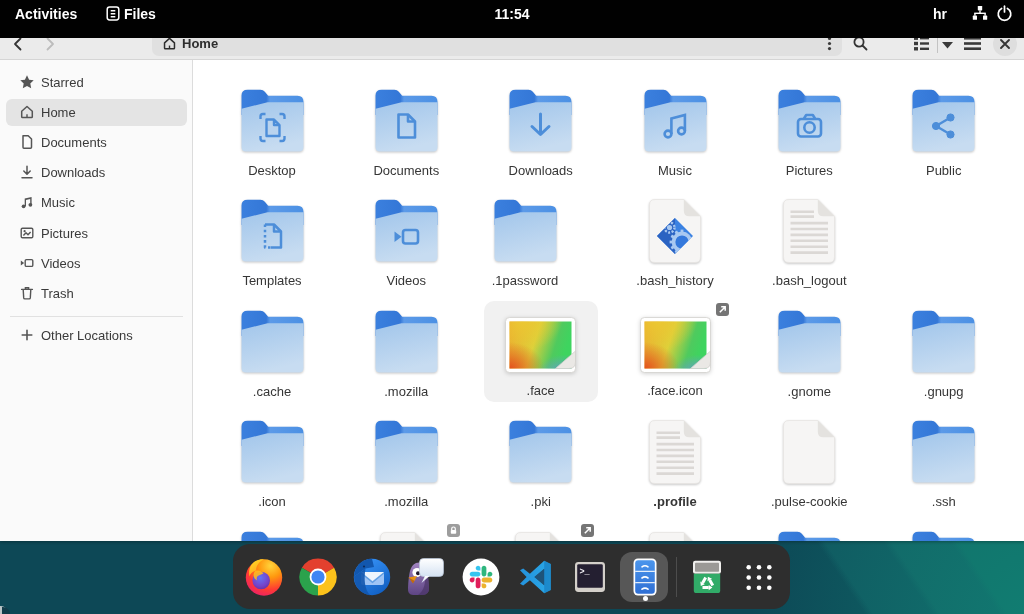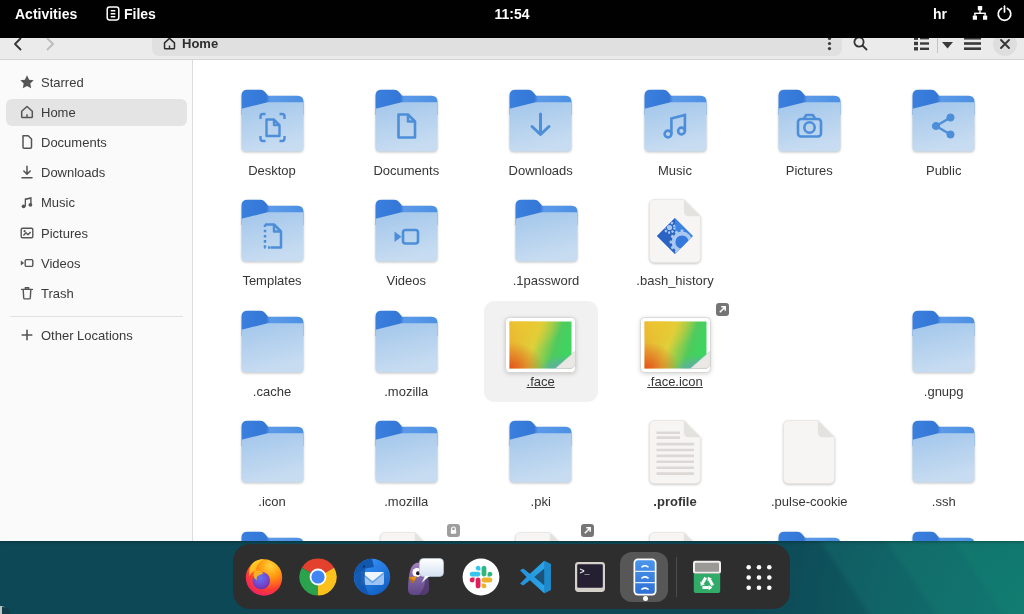--- a/index.html
+++ b/index.html
@@ -29,21 +29,21 @@
 .srow .lbl { position:absolute; left:35px; top:6px; }
 .srow.sel { background:#e4e4e4; }
 .srow svg { position:absolute; left:13px; top:5px; }
 #side-sep { position:absolute; left:10px; top:255.5px; width:173px; height:1px; background:#e1e1e1; }
 #main { position:absolute; left:194px; top:34px; width:830px; height:481px; background:#fff; overflow:hidden; }
 
 .cell { position:absolute; width:134px; text-align:center; }
 .cell svg.big { display:block; margin:0 auto; filter:drop-shadow(0 1px 1px rgba(0,0,0,.22)); }
 .cell .name { display:block; margin-top:10px; font-size:13px; color:#363636; line-height:16px; }
 .cell svg.th { display:block; margin:7.5px auto 0; filter:drop-shadow(0 1px 2px rgba(0,0,0,.18)); }
-.cell.thc .name { margin-top:1px;text-decoration:underline; }
+.cell.thc .name { margin-top:10px; }
 #selcell { position:absolute; left:289.5px; top:241px; width:114px; height:101px; background:#f1f1f1; border-radius:10px; }
 .emblem { position:absolute; }
 
 #dock { position:absolute; left:233px; top:544px; width:557px; height:64.5px; background:#2e2e2e; border-radius:17px; }
 .dicon { position:absolute; top:13px; width:40px; height:40px; }
 #files-hl { position:absolute; left:387px; top:8px; width:48px; height:50px; background:#575757; border-radius:12px; }
 #files-dot { position:absolute; left:409.5px; top:52px; width:5px; height:5px; border-radius:50%; background:#fff; }
 #dock-sep { position:absolute; left:443px; top:13px; width:1px; height:40px; background:#4d4d4d; }
 </style>
 </head>
@@ -303,33 +303,40 @@
       <div class="cell" style="left:145.3px;top:139px;">
           <svg class="big" width="63" height="64">
             <use href="#folder"></use>
             <g fill="none" stroke="#4d8ed9" stroke-width="2.6">
               <rect x="28" y="31" width="15" height="13.5" rx="2.5"></rect>
               <path fill="#4d8ed9" stroke="none" d="M26.5 37.7 L19.5 32.4 v10.6 Z"></path>
             </g>
           </svg>
           <span class="name">Videos</span>
         </div>
-      <div class="cell" style="left:285px;top:139px;">
+      <div class="cell" style="left:264px;top:139px;">
           <svg class="big" width="63" height="64">
             <use href="#folder"></use>
           </svg>
           <span class="name">.1password</span>
         </div>
       <div class="cell" style="left:414px;top:139px;">
           <svg class="big" width="52" height="64">
             <use href="#page"></use>
             <use href="#phist"></use>
           </svg>
           <span class="name">.bash_history</span>
         </div>
+      <div class="cell" style="left:548.3px;top:139px;">
+          <svg class="big" width="52" height="64">
+            <use href="#page"></use>
+            <use href="#plines"></use>
+          </svg>
+          <span class="name">.bash_logout</span>
+        </div>
 
       <div class="cell" style="left:11px;top:249.5px;">
           <svg class="big" width="63" height="64">
             <use href="#folder"></use>
           </svg>
           <span class="name">.cache</span>
         </div>
       <div class="cell" style="left:145.3px;top:249.5px;">
           <svg class="big" width="63" height="64">
             <use href="#folder"></use>
@@ -346,20 +353,26 @@
           <svg class="th" width="71" height="56">
             <use href="#thumb"></use>
           </svg>
           <span class="name">.face.icon</span>
         </div>
       <div class="cell" style="left:682.7px;top:249.5px;">
           <svg class="big" width="63" height="64">
             <use href="#folder"></use>
           </svg>
           <span class="name">.gnupg</span>
+        </div>
+      <div class="cell" style="left:548.3px;top:249.5px;">
+          <svg class="big" width="63" height="64">
+            <use href="#folder"></use>
+          </svg>
+          <span class="name">.gnome</span>
         </div>
       <svg class="emblem" style="left:522px;top:243px;" width="13" height="13">
           <use href="#emb-link"></use>
         </svg>
 
       <div class="cell" style="left:11px;top:360px;">
           <svg class="big" width="63" height="64">
             <use href="#folder"></use>
           </svg>
           <span class="name">.icon</span>

